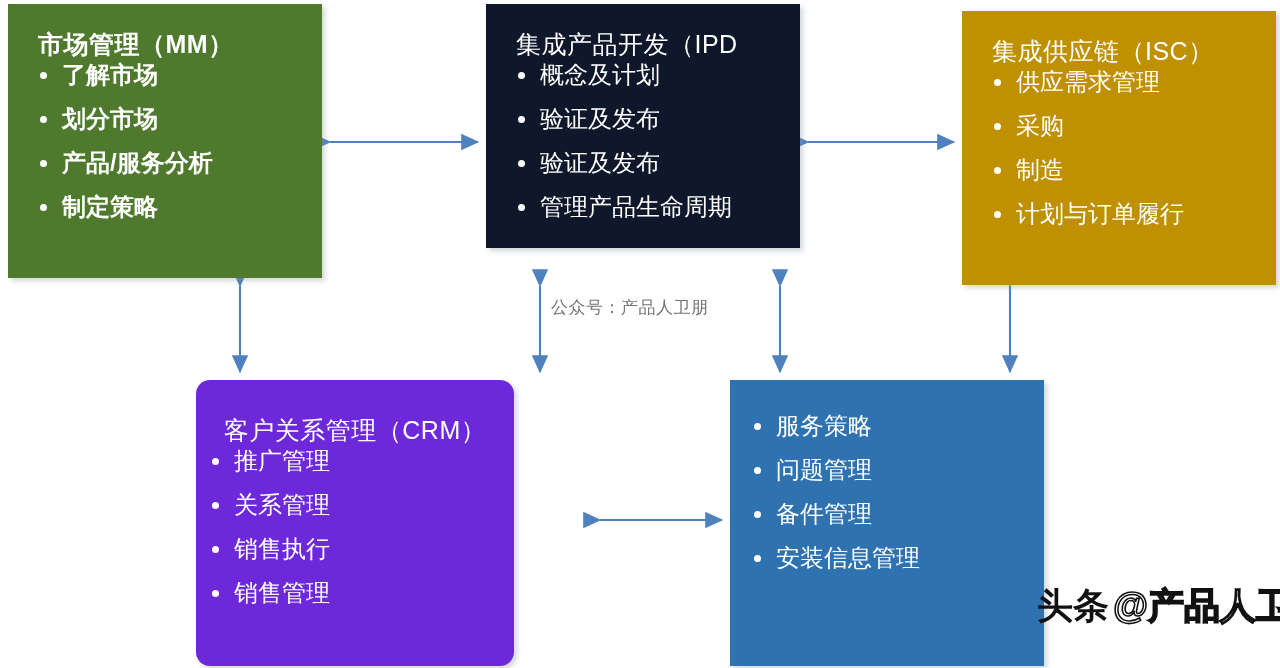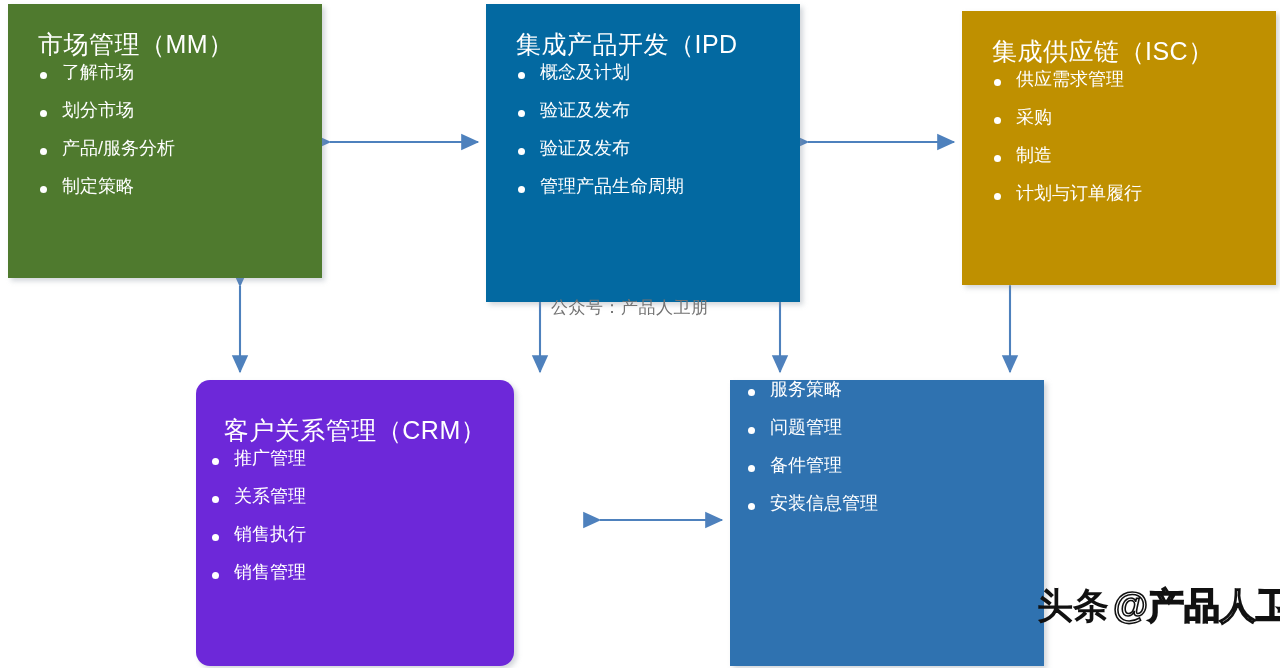--- a/index.html
+++ b/index.html
@@ -35,47 +35,47 @@
     padding-bottom: 4px;
   }
   .box-title.shift-left { text-align: left; padding-left: 30px; }
   .bullets {
     list-style: none;
     margin: 0;
     padding: 0 0 0 26px;
   }
   .bullets li {
     position: relative;
-    font-size: 18px;
+    font-size: 24px;
     line-height: 1.0;
     padding: 0 0 0 28px;
     margin: 0 0 20px 0;
     white-space: nowrap;
   }
   .bullets li:before {
     content: "";
     position: absolute;
     left: 6px; top: 9px;
     width: 7px; height: 7px;
     border-radius: 50%;
     background: #ffffff;
   }
 
   
-  #box-mm  { left: 8px;   top: 4px;   width: 314px; height: 274px; background: #4F7A2E; }
-  #box-ipd { left: 486px; top: 4px;   width: 314px; height: 298px; background: #0369a1; }
+  #box-mm  { left: 8px;   top: 4px;   width: 314px; height: 274px; background: #4F7A2E; font-weight: bold; }
+  #box-ipd { left: 486px; top: 4px;   width: 314px; height: 244px; background: #0f172a; }
   #box-isc { left: 962px; top: 11px;   width: 314px; height: 274px; background: #BF9000; }
   #box-crm { left: 196px; top: 380px; width: 318px; height: 286px; background: #6d28d9; border-radius: 14px; }
   #box-cs  { left: 730px; top: 380px; width: 314px; height: 286px; background: #2F72B0; }
 
   #box-crm .box-title { padding-top: 36px; }
   #box-cs  .box-title { padding-top: 36px; }
   #box-crm .bullets li, #box-cs .bullets li { margin-bottom: 20px; }
   #box-crm .bullets { padding-left: 10px; }
-  #box-cs  .bullets { padding-left: 12px; }
+  #box-cs  .bullets { padding-left: 18px; margin-top: 34px; }
 
   
   .arrow { position: absolute; }
 
   
   #wm-center {
     position: absolute;
     left: 551px; top: 296px;
     font-size: 17px;
     color: #737373;

